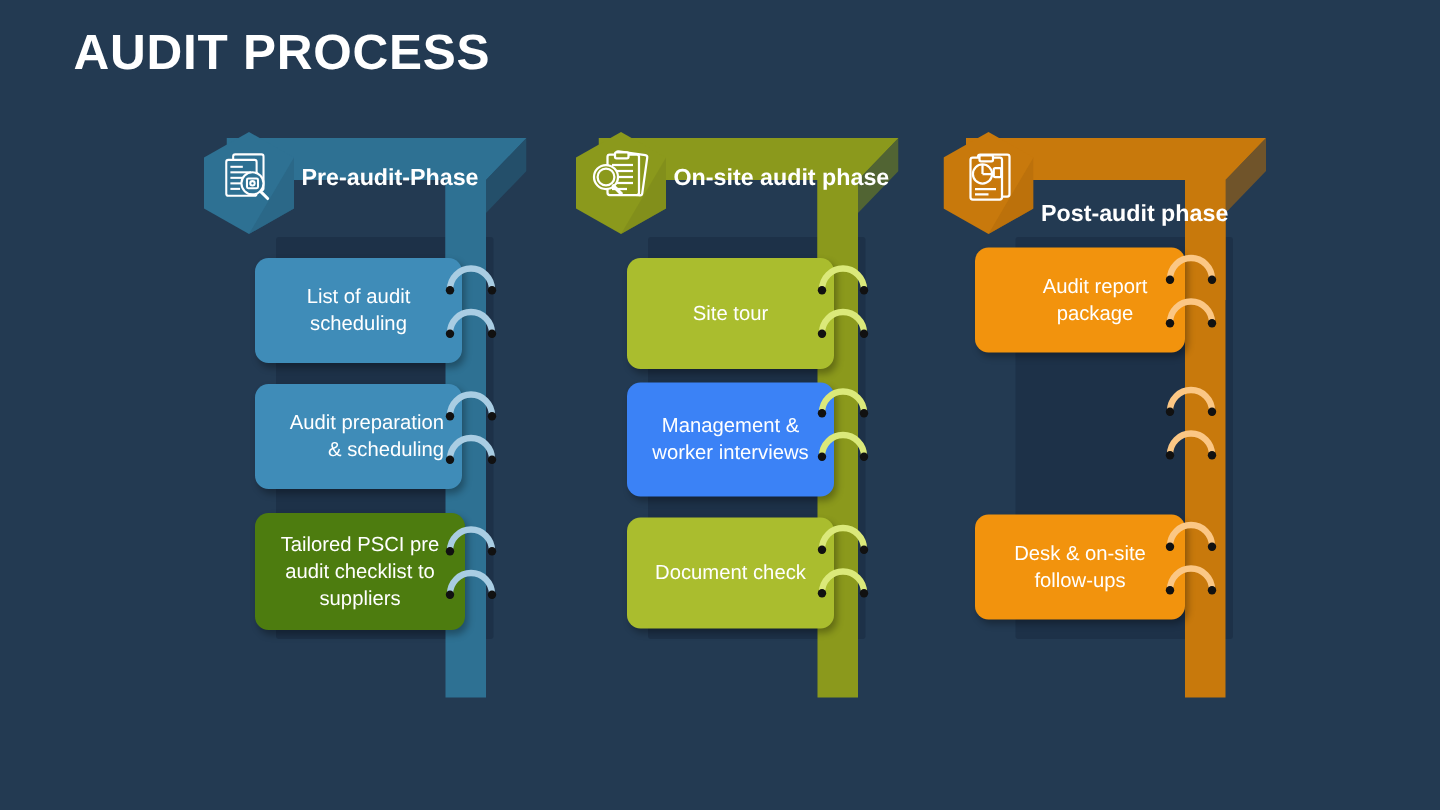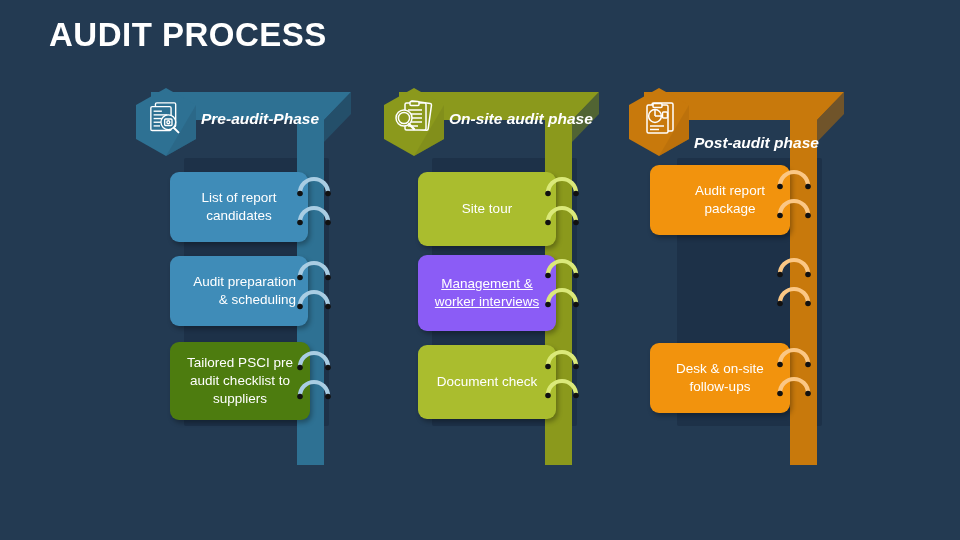--- a/index.html
+++ b/index.html
@@ -32,21 +32,20 @@
   .spine{position:absolute;}
 
   
   .banner{position:absolute;}
   .banner svg{display:block;}
 
   .banner-label{
     position:absolute;
     color:#ffffff;font-weight:bold;font-size:15.5px;
     white-space:nowrap;
-    font-style:italic;
   }
 
   
   .hex{position:absolute;}
   .hex svg{display:block;}
 
   
   .step{
     position:absolute;
     border-radius:9px;
@@ -99,21 +98,21 @@
           <rect x="17" y="18.5" width="8" height="7" rx="1"></rect>
           <circle cx="21" cy="22" r="1.6"></circle>
           <line x1="27" y1="28" x2="32" y2="33" stroke-width="2.2" stroke-linecap="round"></line>
         </g>
       </svg>
     </div>
 
     <div class="banner-label" style="left:185px;top:110px;">Pre-audit-Phase</div>
 
     <div class="step" style="left:154px;top:172px;width:138px;height:70px;background:#3f8cb8;">
-      <span>List of report candidates</span>
+      <span>List of audit scheduling</span>
     </div>
     <div class="clips" style="left:281px;top:170px;">
       <svg width="46" height="62" viewBox="0 0 46 62">
         <g fill="none" stroke="#a9cde3" stroke-width="4.2">
           <path d="M3 23 A14 14 0 0 1 31 23"></path>
           <path d="M3 52 A14 14 0 0 1 31 52"></path>
         </g>
         <circle cx="3" cy="23.5" r="2.8" fill="#111111"></circle>
         <circle cx="31" cy="23.5" r="2.8" fill="#111111"></circle>
         <circle cx="3" cy="52.5" r="2.8" fill="#111111"></circle>
@@ -198,21 +197,21 @@
           <path d="M3 23 A14 14 0 0 1 31 23"></path>
           <path d="M3 52 A14 14 0 0 1 31 52"></path>
         </g>
         <circle cx="3" cy="23.5" r="2.8" fill="#111111"></circle>
         <circle cx="31" cy="23.5" r="2.8" fill="#111111"></circle>
         <circle cx="3" cy="52.5" r="2.8" fill="#111111"></circle>
         <circle cx="31" cy="52.5" r="2.8" fill="#111111"></circle>
       </svg>
     </div>
 
-    <div class="step" style="left:154px;top:255px;width:138px;height:76px;background:#8b5cf6;text-decoration:underline;">
+    <div class="step" style="left:154px;top:255px;width:138px;height:76px;background:#3b82f6;">
       <span>Management &amp; worker interviews</span>
     </div>
     <div class="clips" style="left:281px;top:252px;">
       <svg width="46" height="62" viewBox="0 0 46 62">
         <g fill="none" stroke="#dbe97a" stroke-width="4.2">
           <path d="M3 23 A14 14 0 0 1 31 23"></path>
           <path d="M3 52 A14 14 0 0 1 31 52"></path>
         </g>
         <circle cx="3" cy="23.5" r="2.8" fill="#111111"></circle>
         <circle cx="31" cy="23.5" r="2.8" fill="#111111"></circle>

